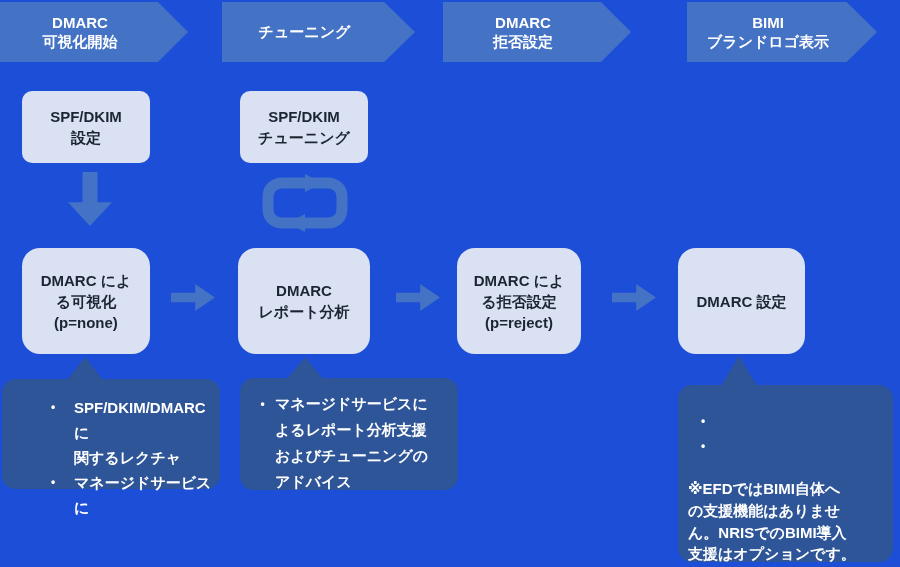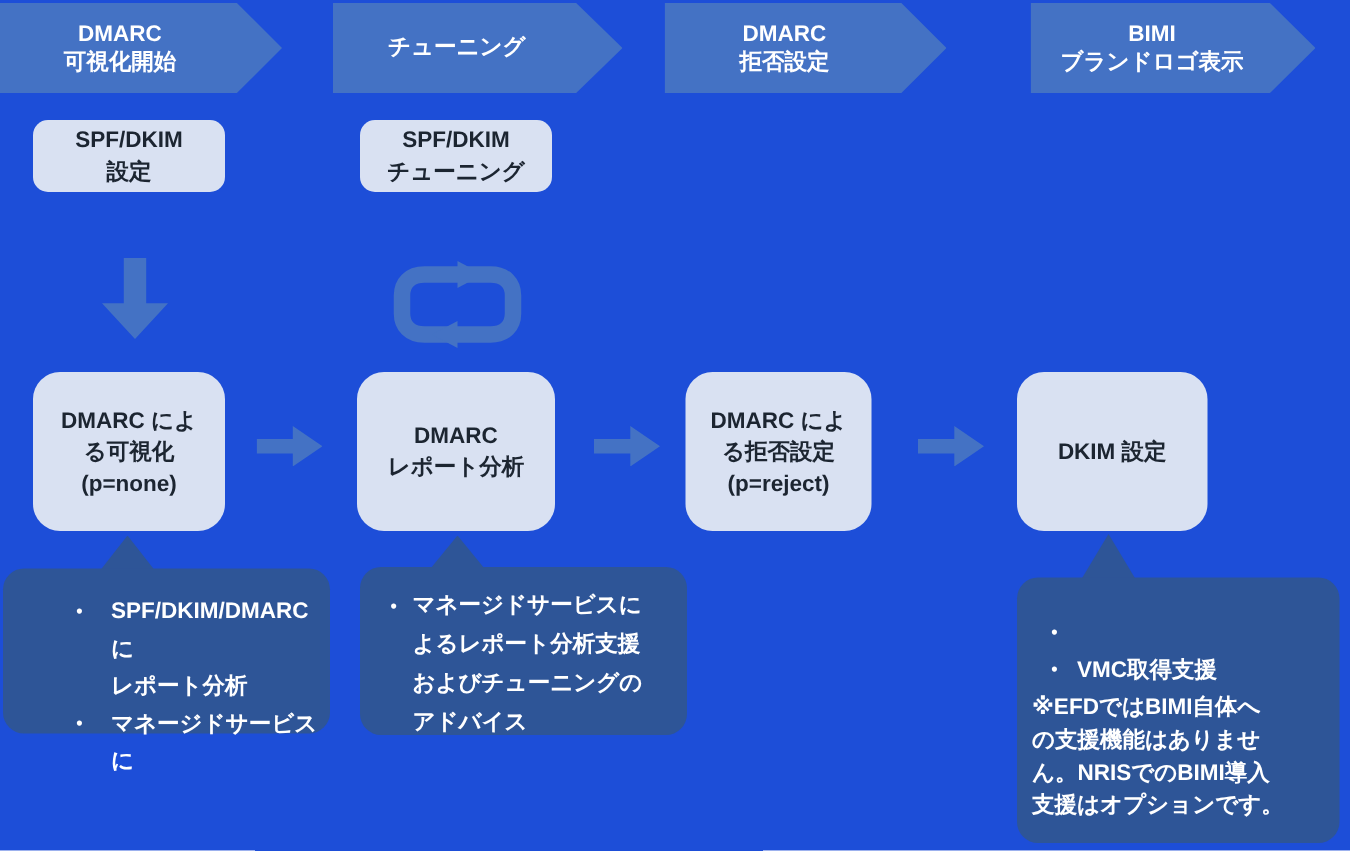--- a/index.html
+++ b/index.html
@@ -20,21 +20,21 @@
   .b3 { left:443px; width:188px; }
   .b4 { left:687px; width:190px; }
 
   
   .lightbox {
     position:absolute; background:#d9e1f2; color:#1c2531;
     font-weight:bold; font-size:15px; line-height:1.4;
     display:flex; align-items:center; justify-content:center; text-align:center;
     white-space:pre-line; border-radius:10px;
   }
-  .row2 { top:80px; height:48px; }
+  .row2 { top:91px; height:72px; }
   .s1 { left:22px;  width:128px; }
   .s2 { left:240px; width:128px; }
   .row3 { top:248px; height:106px; border-radius:18px; }
   .ra { left:22px;  width:128px; }
   .rb { left:238px; width:132px; }
   .rc { left:457px; width:124px; }
   .rd { left:678px; width:127px; }
 
   
   .down-arrow {
@@ -64,21 +64,21 @@
   .callout li { display:grid; }
   .callout .dot { text-align:center; font-size:12px; }
   .callout .btxt { white-space:pre-line; }
 
   .c1 { left:2px;   top:379px; width:218px; height:110px; padding:16px 8px 0 30px; }
   .c1 li { grid-template-columns:42px 1fr; line-height:25px; }
   .c2 { left:240px; top:378px; width:218px; height:112px; padding:13px 6px 0 10px; }
   .c2 li { grid-template-columns:25px 1fr; line-height:26px; }
   .c3 { left:678px; top:385px; width:215px; height:177px; padding:24px 6px 0 10px; }
   .c3 li { grid-template-columns:30px 1fr; line-height:25px; }
-  .c3 .note { margin-top:2px; line-height:1.45; white-space:pre-line; }
+  .c3 .note { margin-top:19px; line-height:1.45; white-space:pre-line; }
 </style>
 </head>
 <body>
 
 <div class="stage">
 
   <div class="banner b1">DMARC
 可視化開始</div>
   <div class="banner b2">チューニング</div>
   <div class="banner b3">DMARC
@@ -105,32 +105,32 @@
 る可視化
 (p=none)</div>
   <div class="right-arrow ar1"></div>
   <div class="lightbox row3 rb">DMARC
 レポート分析</div>
   <div class="right-arrow ar2"></div>
   <div class="lightbox row3 rc">DMARC によ
 る拒否設定
 (p=reject)</div>
   <div class="right-arrow ar3"></div>
-  <div class="lightbox row3 rd">DKIM 設定</div>
+  <div class="lightbox row3 rd">DMARC 設定</div>
 
   <div class="pointer p1"></div>
   <div class="pointer p2"></div>
   <div class="pointer p3"></div>
 
   <div class="callout c1">
     <ul>
       <li>
         <span class="dot">•</span>
         <span class="btxt">SPF/DKIM/DMARCに
-レポート分析</span>
+関するレクチャ</span>
       </li>
       <li>
         <span class="dot">•</span>
         <span class="btxt">マネージドサービスに</span>
       </li>
     </ul>
   </div>
 
   <div class="callout c2">
     <ul>
@@ -144,21 +144,20 @@
     </ul>
   </div>
 
   <div class="callout c3">
     <ul>
       <li>
         <span class="dot">•</span>
       </li>
       <li>
         <span class="dot">•</span>
-        <span class="btxt">VMC取得支援</span>
       </li>
     </ul>
     <div class="note">※EFDではBIMI自体へ
 の支援機能はありませ
 ん。NRISでのBIMI導入
 支援はオプションです。</div>
   </div>
 
 </div>
 

